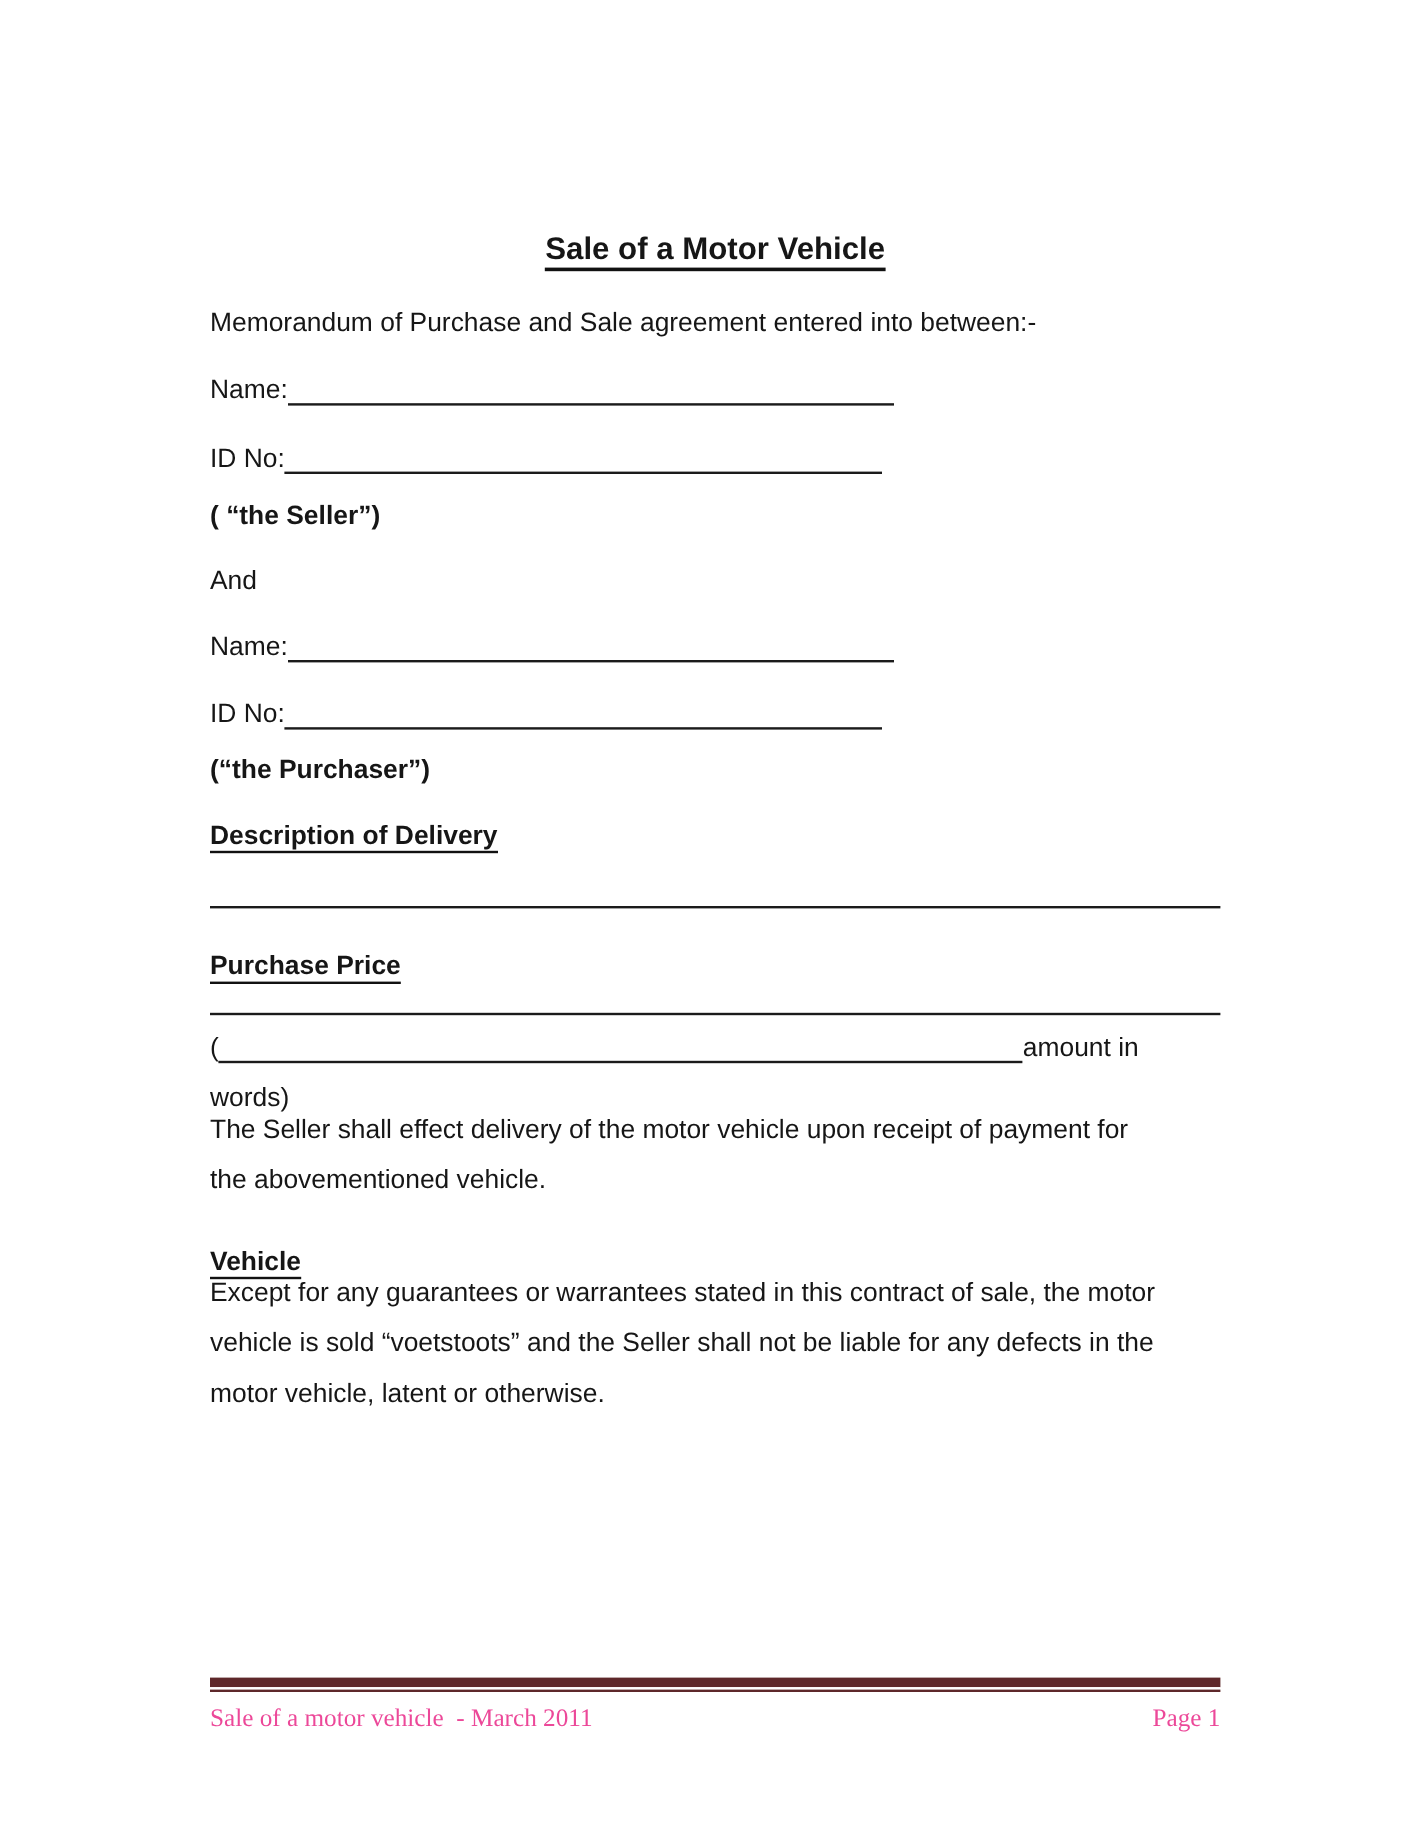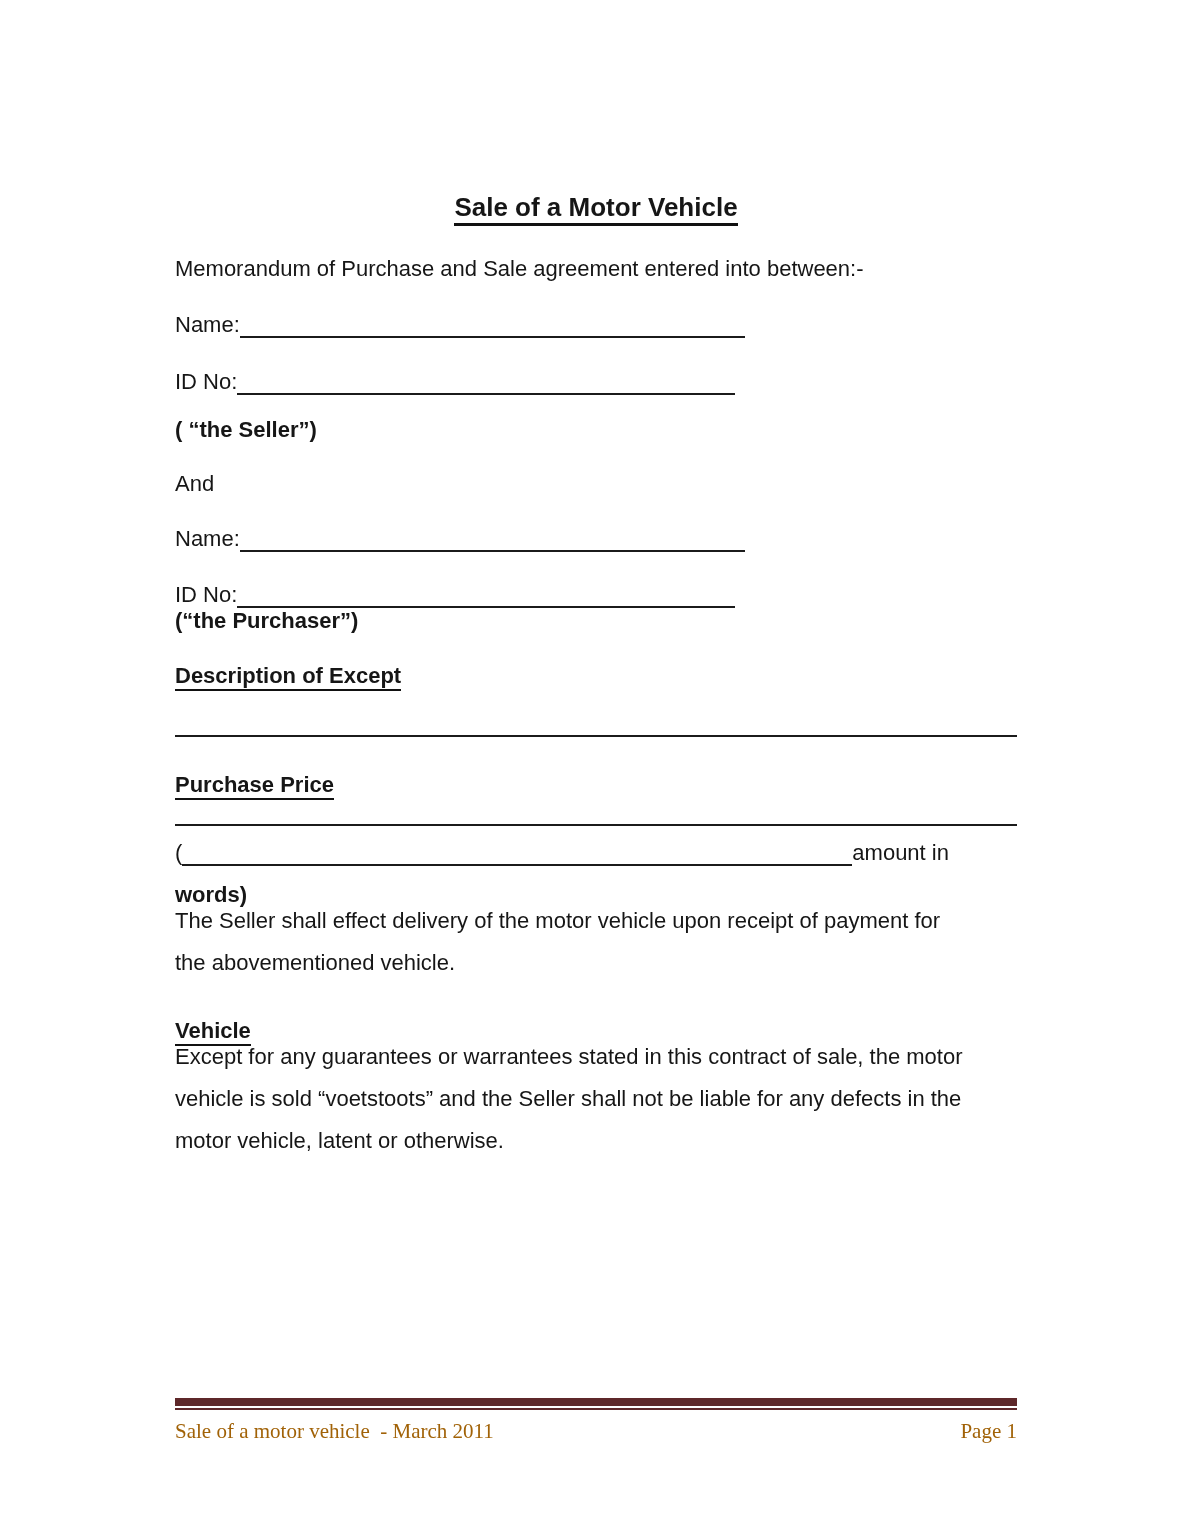--- a/index.html
+++ b/index.html
@@ -35,46 +35,46 @@
   .w498 { width:498px; }
   .w670 { width:670px; }
   .grow { flex:1 1 auto; }
   .mt-name1   { margin-top:30px; }
   .mt-id1     { margin-top:31px; }
   .tag { font-weight:bold; }
   .mt-seller  { margin-top:22px; }
   .mt-and     { margin-top:28px; }
   .mt-name2   { margin-top:29px; }
   .mt-id2     { margin-top:30px; }
-  .mt-purch   { }
+  .mt-purch   { margin-top:20px; }
   .heading { font-weight:bold; }
   .heading .h-inner { border-bottom:2px solid #111; padding-bottom:1px; }
   .mt-desc-h  { margin-top:29px; }
   .blank-row  { height:48px; display:flex; align-items:flex-end; }
   .blank-row .blank { width:100%; }
   .mt-pp-h    { margin-top:35px; }
   .mt-pp-line { margin-top:2px; }
   .mt-paren   { margin-top:14px; }
-  .mt-words   { margin-top:16px;font-weight:bold; }
+  .mt-words   { margin-top:16px; }
   .mt-paid    { margin-top:34px; }
   .mt-del-h   { margin-top:30px; }
   .para-2sp   { line-height:42px; white-space:pre-line; margin-top:-8px; }
   .mt-def-h   { margin-top:34px; }
   .footer {
     position:absolute; left:175px; top:1398px; width:842px;
   }
   .rule-thick { height:8px; background:#5e282a; }
   .rule-gap   { height:2px; background:#ffffff; }
   .rule-thin  { height:2px; background:#5e282a; }
   .footer-row {
     display:flex; justify-content:space-between;
     margin-top:8px;
     font-family:"Liberation Serif","DejaVu Serif",serif;
     font-size:21px; line-height:26px;
-    color:#a16207;
+    color:#ec4899;
   }
   .footer-left { white-space:pre; }
 </style>
 </head>
 <body>
 
 <div class="page">
   <div class="content">
 
     <h1 class="title">
@@ -103,21 +103,21 @@
     </div>
 
     <div class="fill-line mt-id2">
       <span class="fill-label">ID No:</span>
       <span class="blank w498"></span>
     </div>
 
     <p class="tag mt-purch">(“the Purchaser”)</p>
 
     <p class="heading mt-desc-h">
-      <span class="h-inner">Description of Except</span>
+      <span class="h-inner">Description of Delivery</span>
     </p>
 
     <div class="blank-row">
       <span class="blank"></span>
     </div>
 
     <p class="heading mt-pp-h">
       <span class="h-inner">Purchase Price</span>
     </p>
 

